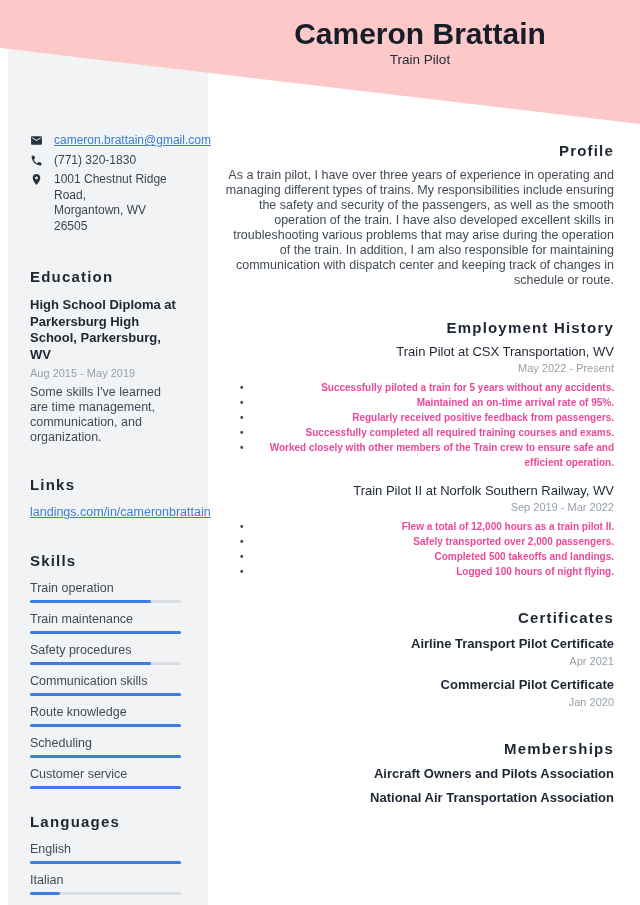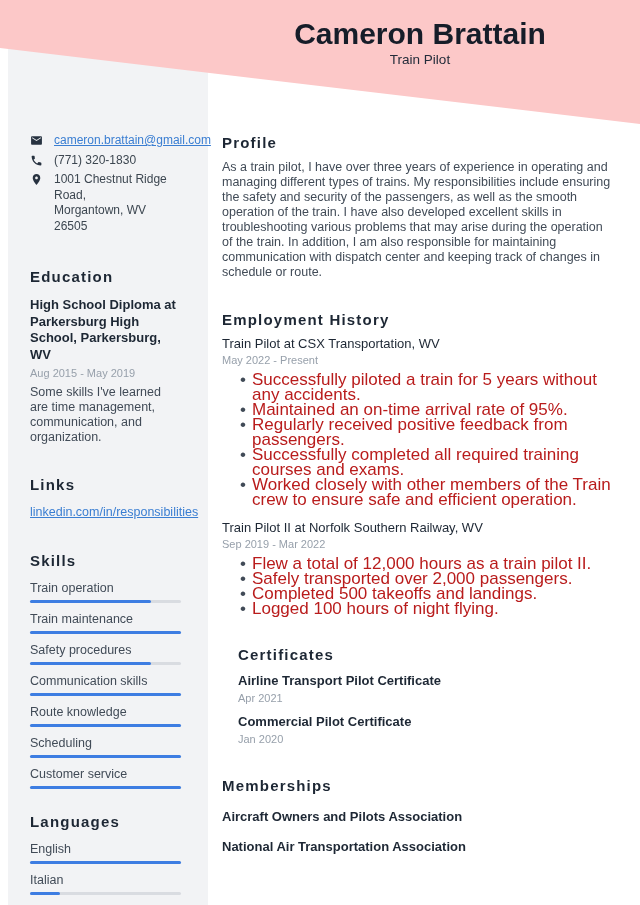--- a/index.html
+++ b/index.html
@@ -1,22 +1,22 @@
 <!DOCTYPE html>
 <html><head>
 <meta charset="utf-8">
 <style>
   html,body{margin:0;padding:0;background:#fff;}
   .page{position:relative;width:640px;height:905px;background:#ffffff;overflow:hidden;
         font-family:"Liberation Sans","DejaVu Sans",sans-serif;color:#414b57;}
   
   .sidebar-col{position:absolute;left:8px;top:0;width:200px;height:905px;background:#f2f3f5;
                box-sizing:border-box;padding:133px 27px 0 22px;z-index:1;}
-  .main-col{position:absolute;left:200px;top:0;width:440px;height:702px;
-            box-sizing:border-box;padding:133px 26px 0 22px;z-index:1;}
+  .main-col{position:absolute;left:200px;top:8px;width:440px;height:702px;
+            box-sizing:border-box;padding:133px 26px 0 22px;z-index:1;text-align:right;}
   
   .pink-band{position:absolute;left:0;top:0;width:640px;height:124px;background:#fcc8c8;
              clip-path:polygon(0 0,640px 0,640px 124px,0 48px);z-index:2;}
   .header-text{position:absolute;left:200px;top:0;width:440px;text-align:center;z-index:3;}
   .name{margin-top:15px;font-size:30px;font-weight:bold;color:#161d29;line-height:37px;}
   .subtitle{font-size:13.5px;color:#232c3a;line-height:16px;}
   
   .sec-heading{font-size:15px;font-weight:bold;color:#1d2734;letter-spacing:1.2px;line-height:19px;}
   
   .contact-row{display:flex;gap:11px;margin-bottom:4px;font-size:12px;line-height:15.5px;color:#3c4650;}
@@ -41,28 +41,28 @@
   .meter-track{margin-top:4px;width:100%;height:3px;background:#d9dce1;border-radius:2px;}
   .meter-fill{height:3px;background:#3d7de2;border-radius:2px;width:0;}
   
   .profile-text{margin-top:8px;font-size:12.5px;line-height:15px;}
   .employment-sec{margin-top:30px;}
   .job{margin-top:7px;}
   .job + .job{margin-top:13px;}
   .job-title{font-size:13px;font-weight:normal;color:#1d2734;line-height:16px;}
   .job-dates{margin-top:2px;margin-bottom:5px;}
   ul.bullets{margin:0;padding:0 0 0 30px;list-style:none;}
-  ul.bullets li{position:relative;font-size:17px;line-height:15px;color:#b91c1c;}
+  ul.bullets li{position:relative;font-size:10px;line-height:15px;color:#ec4899;font-weight:bold;}
   ul.bullets li::before{content:"•";position:absolute;left:-12px;color:#414b57;}
   .certs-sec{margin-top:29px;margin-left:16px;}
   .cert-item{margin-top:9px;}
   .cert-title{font-size:13px;font-weight:bold;color:#1d2734;line-height:16px;}
   .cert-date{margin-top:3px;}
   .members-sec{margin-top:30px;}
-  .member-item{margin-top:14px;font-size:13px;font-weight:bold;color:#1d2734;line-height:16px;}
+  .member-item{margin-top:8px;font-size:13px;font-weight:bold;color:#1d2734;line-height:16px;}
 </style>
 </head>
 <body>
 
 <div class="page">
 
   <div class="pink-band"></div>
 
   <div class="header-text">
     <div class="name">Cameron Brattain</div>
@@ -104,21 +104,21 @@
     <div class="edu-sec">
       <div class="sec-heading">Education</div>
       <div class="edu-school">High School Diploma at Parkersburg High School, Parkersburg, WV</div>
       <div class="muted-date edu-dates">Aug 2015 - May 2019</div>
       <div class="edu-desc">Some skills I've learned are time management, communication, and organization.</div>
     </div>
 
     <div class="links-sec">
       <div class="sec-heading">Links</div>
       <div class="link-item">
-        <a class="blue-link">linkedin.com/in/responsibilities</a>
+        <a class="blue-link">landings.com/in/cameronbrattain</a>
       </div>
     </div>
 
     <div class="skills-sec">
       <div class="sec-heading">Skills</div>
       <div class="meter-list">
         <div class="meter-item">
           <div class="meter-label">Train operation</div>
           <div class="meter-track">
               <div class="meter-fill" style="width: 80%;"></div>

